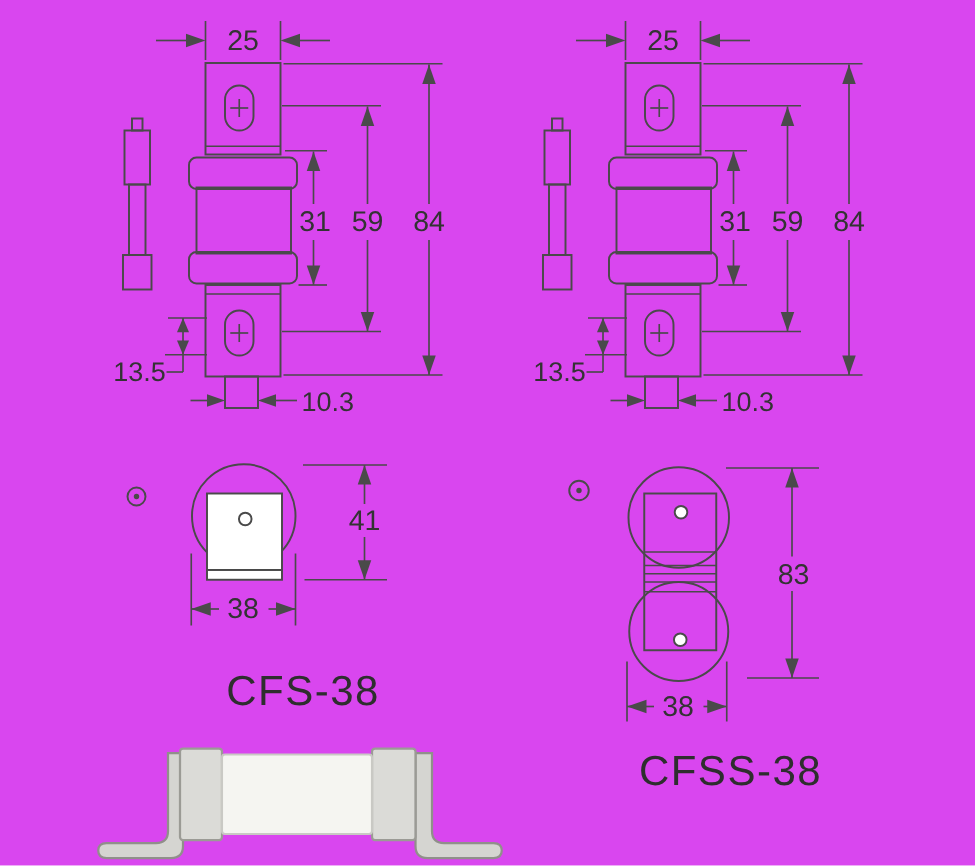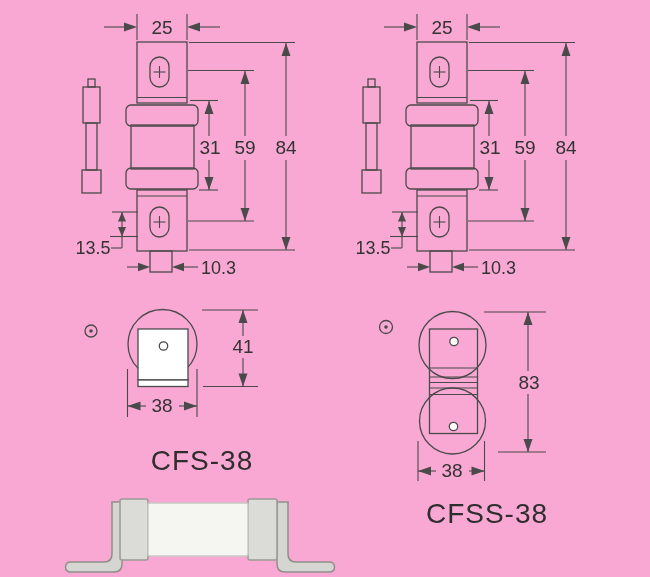--- a/index.html
+++ b/index.html
@@ -1,16 +1,16 @@
 <!DOCTYPE html>
 <html><head>
 <meta charset="utf-8">
 <style>
   html,body{margin:0;padding:0;background:#fefefe;}
-  .stage{position:relative;width:650px;height:577px;background:#f9a8d4;overflow:hidden;
+  .stage{position:relative;width:650px;height:577px;background:#d946ef;overflow:hidden;
          font-family:"Liberation Sans",sans-serif;}
   svg{display:block;}
   .ln{stroke:#4a4a4a;stroke-width:1.3;fill:none;}
   .lnthin{stroke:#4a4a4a;stroke-width:1.1;fill:none;}
   .ah{fill:#4a4a4a;stroke:none;}
   .whitefill{fill:#ffffff;stroke:#4a4a4a;stroke-width:1.3;}
   .dim{font-family:"Liberation Sans",sans-serif;font-size:19px;fill:#333333;}
   .dim-sm{font-family:"Liberation Sans",sans-serif;font-size:18px;fill:#333333;}
   .model{font-family:"Liberation Sans",sans-serif;font-size:28px;fill:#2e2e2e;letter-spacing:1px;}
   .photo-body{fill:#f5f5f1;stroke:#c9c9c4;stroke-width:1.4;}

